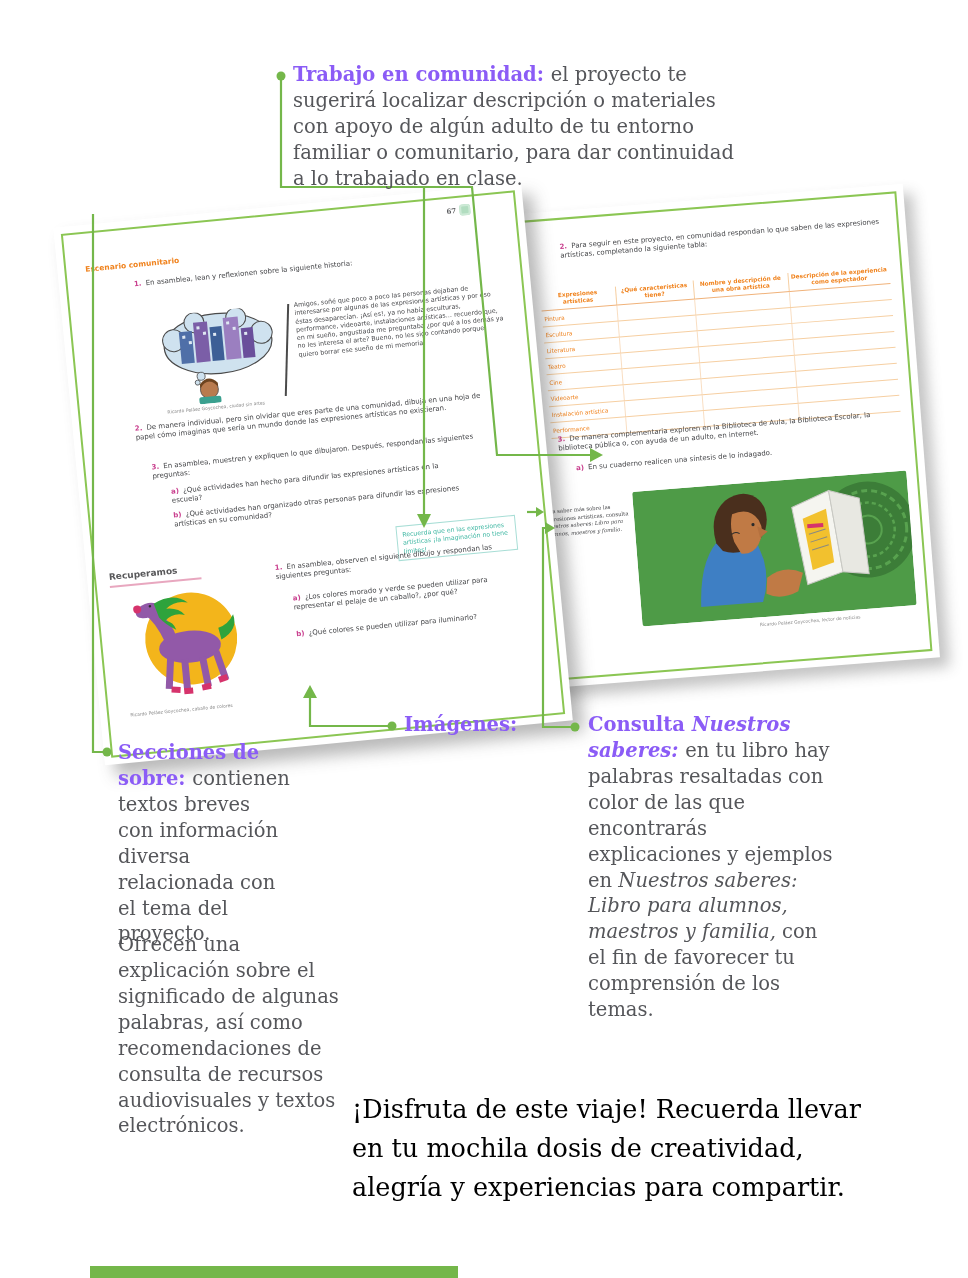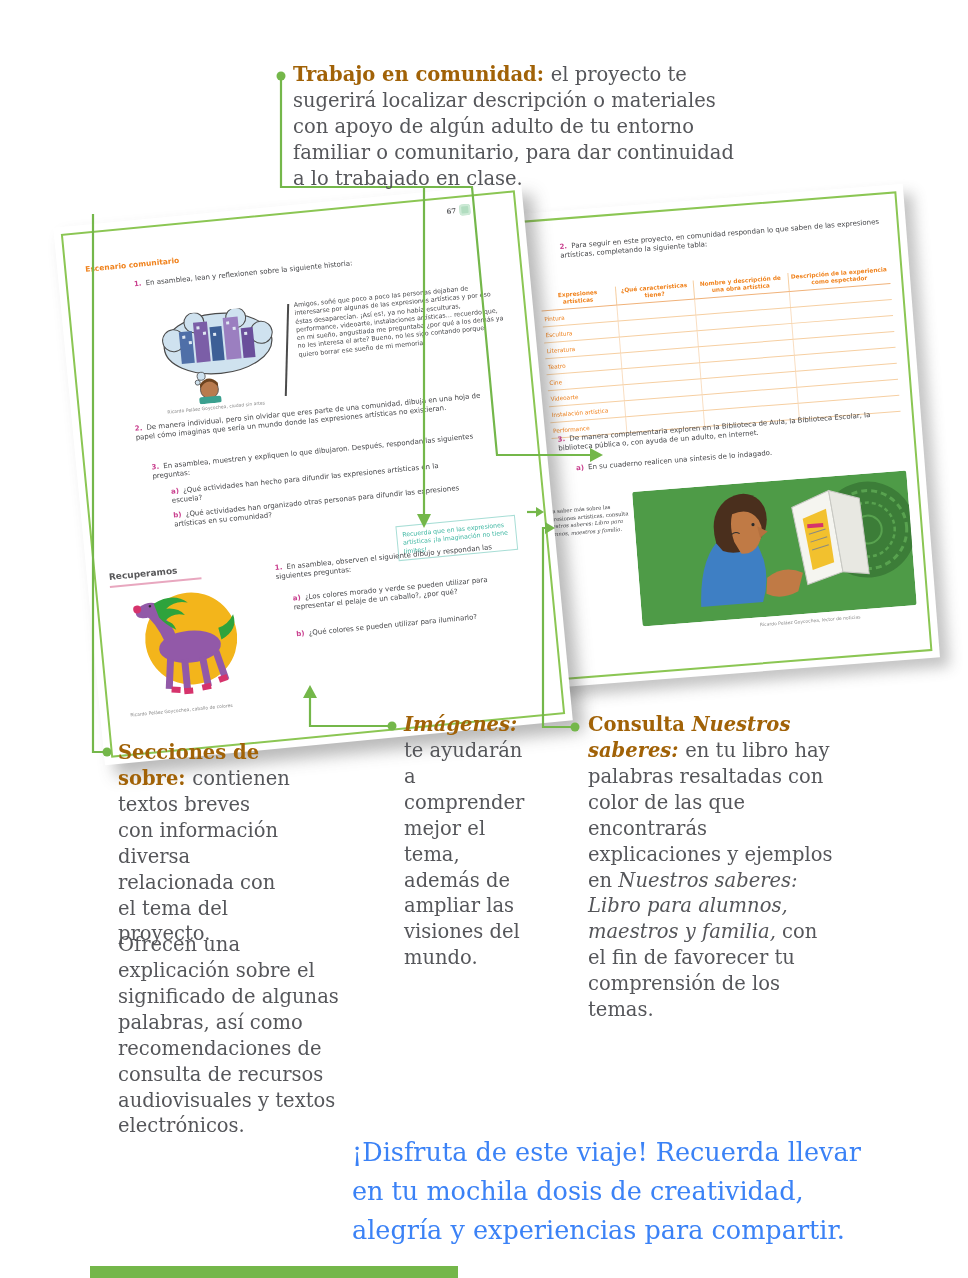--- a/index.html
+++ b/index.html
@@ -1,22 +1,22 @@
 <!DOCTYPE html>
 <html><head>
 <meta charset="utf-8">
 <style>
   html,body{margin:0;padding:0;background:#ffffff;}
   .canvas{position:relative;width:968px;height:1278px;background:#fff;overflow:hidden;
           font-family:"DejaVu Serif",serif;color:#55565a;}
   
   .ann{position:absolute;font-size:19.5px;line-height:1.33;color:#55565a;}
-  .ann .b{font-weight:bold;color:#a16207;}
+  .ann .b{font-weight:bold;color:#8b5cf6;}
   .ann .it{font-style:italic;}
-  .quote{position:absolute;font-size:25.5px;line-height:1.52;color:#3b82f6;margin-top:43px;}
+  .quote{position:absolute;font-size:25.5px;line-height:1.52;color:#000000;}
   
   .page{position:absolute;background:#ffffff;}
   .p67{left:78px;top:204px;width:470px;height:540px;transform:rotate(-5.5deg);
        box-shadow:10px 12px 16px rgba(70,70,70,.38);z-index:2;}
   .p68{left:490px;top:200px;width:432px;height:475px;transform:rotate(-4.5deg);
        box-shadow:9px 10px 14px rgba(70,70,70,.32);z-index:1;}
   .pborder{position:absolute;inset:7px;border:2px solid #8bc653;pointer-events:none;}
   .bk{font-family:"DejaVu Sans",sans-serif;color:#46474a;position:absolute;}
   .num{color:#c93f8e;font-weight:bold;margin-right:2px;}
   .item{font-size:7px;line-height:1.32;}
@@ -302,22 +302,21 @@
     <span class="b">Trabajo en comunidad: </span>
     <span>el proyecto te sugerirá localizar descripción o materiales con apoyo de algún adulto de tu entorno familiar o comunitario, para dar continuidad a lo trabajado en clase.</span>
   </div>
 
   <div class="ann" style="left:118px;top:740px;width:172px;z-index:6;">
     <span class="b">Secciones de sobre: </span>
     <span>contienen textos breves con información diversa relacionada con el tema del proyecto.</span>
   </div>
 
   <div class="ann" style="left:404px;top:712px;width:134px;z-index:6;">
-    <span class="b" style="display:block;font-style:italic;">Imágenes:</span>
-    <span>te ayudarán a comprender mejor el tema, además de ampliar las visiones del mundo.</span>
+    <span class="b" style="display:block;">Imágenes:</span>
   </div>
 
   <div class="ann" style="left:118px;top:932px;width:230px;z-index:6;">
     <span>Ofrecen una explicación sobre el significado de algunas palabras, así como recomendaciones de consulta de recursos audiovisuales y textos electrónicos.</span>
   </div>
 
   <div class="ann" style="left:588px;top:712px;width:252px;z-index:6;">
     <span class="b">Consulta  </span>
     <span class="b it">Nuestros saberes:  </span>
     <span>en tu libro hay palabras resaltadas con color de las que encontrarás explicaciones y ejemplos en </span>

